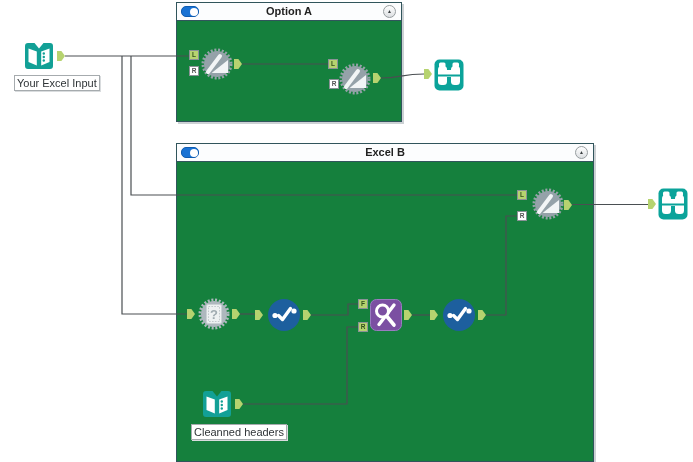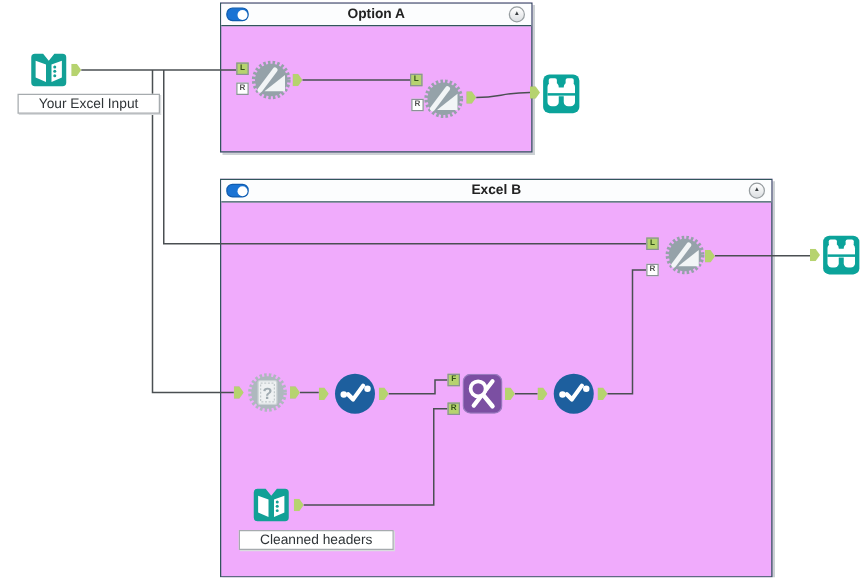--- a/index.html
+++ b/index.html
@@ -1,21 +1,21 @@
 <!DOCTYPE html>
 <html><head>
 <meta charset="utf-8">
 <style>
   html,body{margin:0;padding:0;background:#fff;}
   .canvas{position:relative;width:693px;height:462px;background:#ffffff;overflow:hidden;
           font-family:"Liberation Sans",sans-serif;}
 
   
-  .container{position:absolute;border:1px solid #31555c;background:#f0abfc;
-             box-shadow:2px 2px 0 #ccd1d4;z-index:0;padding-left:24px;}
+  .container{position:absolute;border:1px solid #31555c;background:#15803d;
+             box-shadow:2px 2px 0 #ccd1d4;z-index:0;}
   .container-header{position:absolute;left:0;right:0;top:0;height:17px;background:#fcfdfe;
                     border-bottom:1px solid #31555c;}
   .container-title{position:absolute;left:0;right:0;top:2px;text-align:center;
                    font-size:11px;font-weight:bold;color:#222;}
   .toggle{position:absolute;left:4px;top:3px;width:16px;height:9px;border-radius:5px;
           background:#1a73d4;border:1px solid #0f5cb0;}
   .toggle-knob{position:absolute;right:0.5px;top:0.5px;width:8px;height:8px;background:#fff;border-radius:50%;}
   .collapse-btn{position:absolute;right:5px;top:2px;width:11px;height:11px;border-radius:50%;
                 border:1px solid #979da0;background:linear-gradient(#fff,#dcdfe2);
                 font-size:5px;line-height:11px;text-align:center;color:#3a3f42;}
@@ -28,21 +28,21 @@
   .tool{position:absolute;z-index:2;}
   .anchor-pent{position:absolute;width:8px;height:10px;background:#b6d36f;z-index:3;
                clip-path:polygon(0 0,55% 0,100% 50%,55% 100%,0 100%);
                filter:drop-shadow(0 0 0.5px #7d9440);}
   .anchor-sq{position:absolute;width:10px;height:10px;border:1px solid #8a9296;box-sizing:border-box;
              font-size:6.5px;font-weight:bold;display:flex;align-items:center;justify-content:center;
              z-index:3;line-height:1;}
   .anchor-sq.green{background:#b6d36f;color:#33511b;}
   .anchor-sq.white{background:#ffffff;color:#555;}
 
-  .label-box{position:absolute;background:#fff;border:1px solid #a6abae;padding:1px 16px;
+  .label-box{position:absolute;background:#fff;border:1px solid #a6abae;padding:1px 2px;
              font-size:11px;color:#2f3437;white-space:nowrap;box-shadow:1px 1px 0 #d9dcde;z-index:2;}
 </style>
 </head>
 <body>
 
 <div class="canvas">
 
   <div class="container" style="left:176px;top:2px;width:224px;height:118px;">
     <div class="container-header">
       <div class="toggle">

